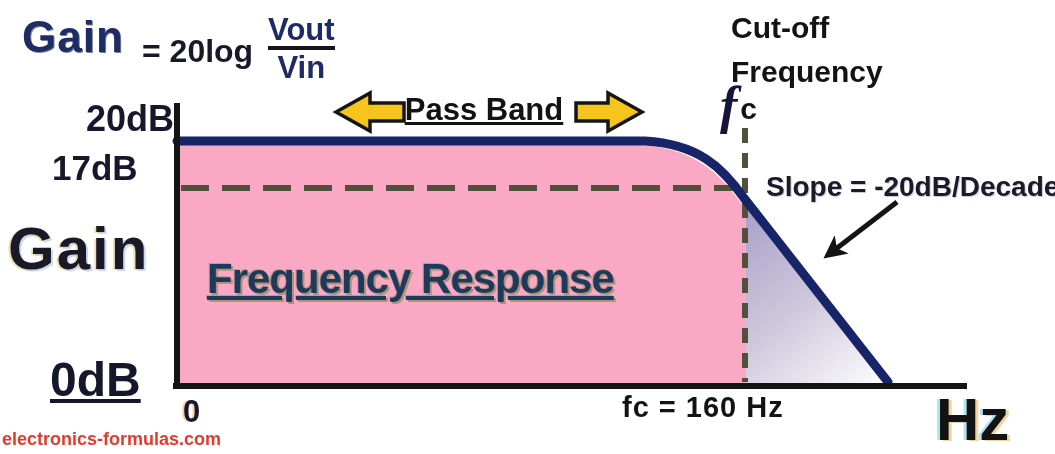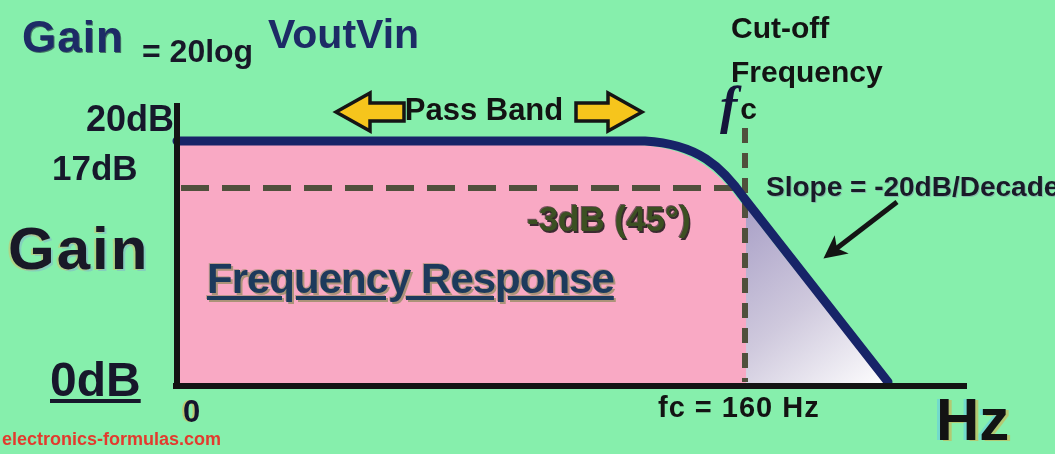--- a/index.html
+++ b/index.html
@@ -1,63 +1,63 @@
 <!DOCTYPE html>
 <html><head>
 <meta charset="utf-8">
 <style>
   html, body { margin:0; padding:0; background:#f0e4b4; }
   .stage {
     position:relative; width:1055px; height:454px; overflow:hidden;
-    background:#86efac;
+    background:#ffffff;
     font-family:"Liberation Sans", sans-serif;
     font-weight:bold;
     -webkit-font-smoothing:antialiased;
   }
   .abs { position:absolute; white-space:nowrap; }
   svg.plot { position:absolute; left:0; top:0; }
 
   
   .formula { left:22px; top:12px; width:330px; height:80px; }
   .formula-gain { left:0; top:0; font-size:44px; color:#1d2b66; letter-spacing:1px;
                   text-shadow:1px 1px 0 rgba(15,15,40,.55); }
   .formula-eq { left:120px; top:21px; font-size:32px; color:#181828;text-align:right; }
-  .formula-frac { left:246px; top:2px; display:inline-flex; flex-direction:row;
-                  align-items:center; font-size:41px; line-height:1.0; color:#1d2b66; }
+  .formula-frac { left:246px; top:2px; display:inline-flex; flex-direction:column;
+                  align-items:center; font-size:31px; line-height:1.0; color:#1d2b66; }
   .formula-frac .bar { height:4px; background:#15151e; width:100%; margin:1px 0 2px 0; }
 
   
   .cutoff-heading { left:731px; top:6px; font-size:30px; line-height:44px; color:#131313; }
   .fc-symbol { left:720px; top:76px; }
   .fc-f { font-family:"Liberation Serif", serif; font-style:italic; font-weight:bold;
           font-size:52px; color:#15153a; }
   .fc-c { font-size:30px; color:#131313; position:relative; top:-4px; left:3px; }
 
   
-  .passband-text { left:398px; top:92px; width:172px; text-align:center; font-size:31px; color:#131313; }
+  .passband-text { left:398px; top:92px; width:172px; text-align:center; font-size:31px; color:#131313;text-decoration:underline; }
 
   
   .tick-20db { left:52px; top:98px;  font-size:36px; color:#17172b;margin-left:34px; }
   .tick-17db { left:52px; top:148px; font-size:35px; color:#17172b; }
   .gain-axis-label { left:8px; top:214px; font-size:60px; letter-spacing:2px; color:#191927;
                      text-shadow:-2px 1px 0 rgba(225,185,90,.45), 2px 2px 0 rgba(130,160,215,.4); }
   .tick-0db  { left:50px; top:352px; font-size:48px; color:#17172b;text-decoration:underline; }
   .origin-zero { left:183px; top:394px; font-size:31px; color:#15152f;
                  text-shadow:-2px 0 0 rgba(235,170,60,.55); }
 
   
   .minus3db { left:527px; top:199px; font-size:35px; color:#3c5022;
               text-shadow:1.5px 1.5px 0 rgba(10,10,10,.8), -1px -1px 0 rgba(10,10,10,.55); }
   .freq-response { left:207px; top:255px; font-size:42px; color:#1d3a5c; letter-spacing:-1px;
                    text-shadow:2px 2px 0 rgba(110,130,60,.55), -1px -1px 0 rgba(110,130,60,.4);text-decoration:underline; }
   .slope-label { left:766px; top:171px; font-size:28px; color:#1a1a28;
                  text-shadow:1px 1px 0 rgba(120,90,160,.35); }
 
   
-  .fc-value { left:622px; top:391px; font-size:29px; letter-spacing:1px; color:#131313;margin-left:36px; }
+  .fc-value { left:622px; top:391px; font-size:29px; letter-spacing:1px; color:#131313; }
   .hz-label { left:936px; top:385px; font-size:60px; color:#131313;
               text-shadow:-3px 0 0 rgba(95,200,235,.5), 3px 1px 0 rgba(235,155,45,.45); }
 
   .watermark { left:2px; top:429px; font-size:18px; color:#e23b2e; font-weight:bold; }
 </style>
 </head>
 <body>
 
 <div class="stage">
 
@@ -111,21 +111,20 @@
   </div>
 
   <div class="abs passband-text">Pass Band</div>
 
   <div class="abs tick-20db">20dB</div>
   <div class="abs tick-17db">17dB</div>
   <div class="abs gain-axis-label">Gain</div>
   <div class="abs tick-0db">0dB</div>
   <div class="abs origin-zero">0</div>
 
-  <div class="abs minus3db">-3dB (45°)</div>
   <div class="abs freq-response">Frequency Response</div>
   <div class="abs slope-label">Slope = -20dB/Decade</div>
 
   <div class="abs fc-value">fc = 160 Hz</div>
   <div class="abs hz-label">Hz</div>
 
   <div class="abs watermark">electronics-formulas.com</div>
 
 </div>
 

